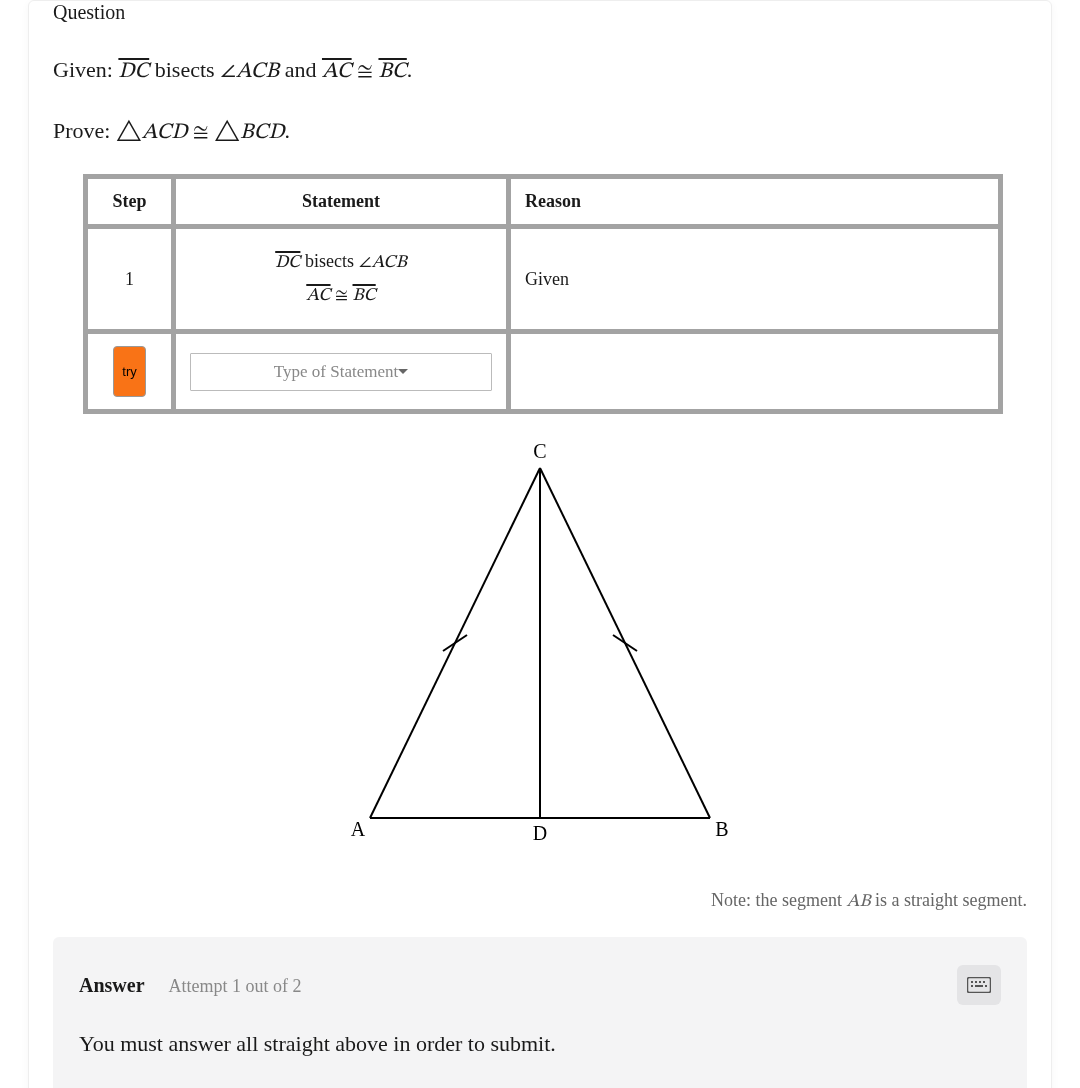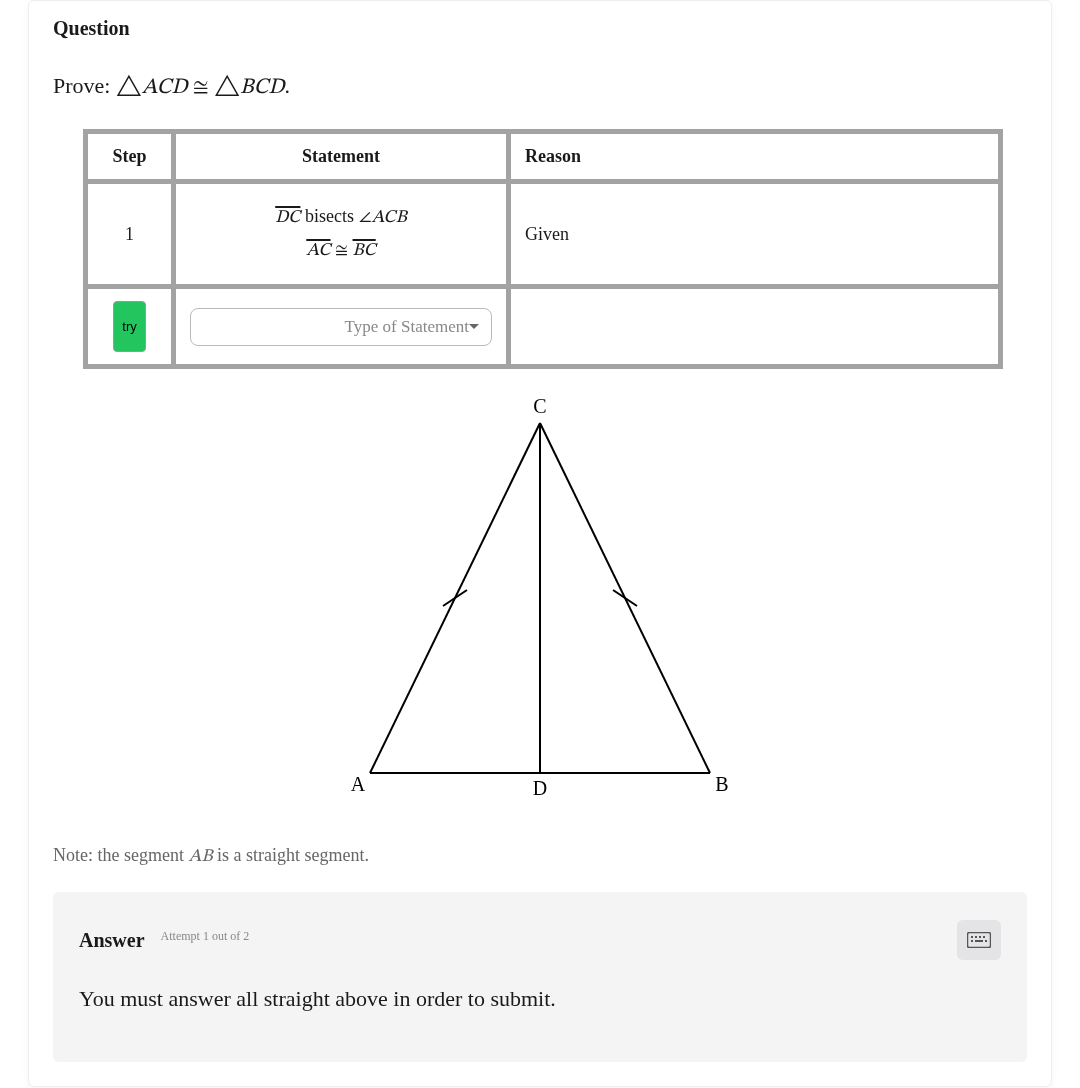--- a/index.html
+++ b/index.html
@@ -14,23 +14,23 @@
     box-sizing: border-box;
     padding: 0 28px 20px 28px;
   }
   .card {
     border: 1px solid #eee;
     border-radius: 6px;
     padding: 0 24px 24px 24px;
     box-shadow: 0 2px 8px rgba(0,0,0,0.04);
   }
   .q-title {
-    font-weight: 700;
+    font-weight: 400;
     font-size: 20px;
-    margin: 16px 0 28px 0;
+    margin: 0 0 28px 0;
   }
   .stmt {
     font-size: 22px;
     line-height: 1.6;
     margin: 0 0 24px 0;
   }
   .math {
     font-family: 'STIX Two Math', 'Latin Modern Math', 'Cambria Math', Georgia, serif;
     font-style: italic;
   }
@@ -58,81 +58,84 @@
   table.proof th.stmt-h { width: 300px; text-align:center; }
   table.proof td.step-c { text-align:center; }
   table.proof td.stmt-c { text-align:center; }
   .stack > div { margin: 10px 0; }
   .try-btn {
     font-family: Arial, sans-serif;
     font-size: 13px;
     padding: 17px 8px;
     border: 1px solid #999;
     border-radius: 4px;
-    background: #22c55e;
+    background: #f97316;
     cursor: pointer;
   }
   .dropdown {
     display: flex;
     align-items: center;
-    justify-content: flex-end;
+    justify-content: center;
     border: 1px solid #bbb;
-    border-radius: 8px;
+    border-radius: 1px;
     padding: 8px 12px;
     width: 276px;
     color: #888;
     font-family: Georgia, serif;
     font-size: 17px;
     cursor: pointer;
     background:#fff;
   }
   .caret {
     width: 0; height: 0;
     border-left: 5px solid transparent;
     border-right: 5px solid transparent;
     border-top: 5px solid #666;
   }
   .figwrap { text-align:center; margin: 20px 0 10px 0; }
   .note {
-    text-align:left;
+    text-align:right;
     color:#666;
     font-size: 18px;
     margin: 28px 0 24px 0;
   }
   .answer-box {
     background: #f4f4f5;
     border-radius: 6px;
     padding: 28px 26px;
     margin-top: 10px;
   }
   .answer-row {
     display:flex;
     align-items:center;
     justify-content: space-between;
   }
-  .answer-left { display:flex; align-items:flex-start; gap:16px; }
+  .answer-left { display:flex; align-items:flex-end; gap:16px; }
   .answer-title { font-weight:700; font-size:20px; }
-  .attempt { color:#888; font-size:12px; }
+  .attempt { color:#888; font-size:18px;margin-left:8px; }
   .kbd-btn {
     background:#e4e4e6;
     border:none;
     border-radius:6px;
     width:44px; height:40px;
     display:flex; align-items:center; justify-content:center;
     cursor:pointer;
   }
   .msg { font-size:22px; margin-top:26px; }
 </style>
 </head>
 <body>
 
 <div class="page">
   <div class="card">
     <p class="q-title">Question</p>
 
+    <p class="stmt">
+      <span>Given: </span><span class="math overline">DC</span><span> bisects </span><span class="math"><span class="sym">∠</span><span>ACB</span></span><span> and </span><span class="math overline">AC</span> <span class="math sym">≅</span> <span class="math overline">BC</span><span class="sym">.</span>
+    </p>
 
     <p class="stmt">
       <span>Prove: </span><span class="math"><span class="sym">△</span><span>ACD</span></span> <span class="math sym">≅</span> <span class="math"><span class="sym">△</span><span>BCD</span></span><span class="sym">.</span>
     </p>
 
     <table class="proof">
       <thead>
         <tr>
           <th class="step-h">Step</th>
           <th class="stmt-h">Statement</th>

